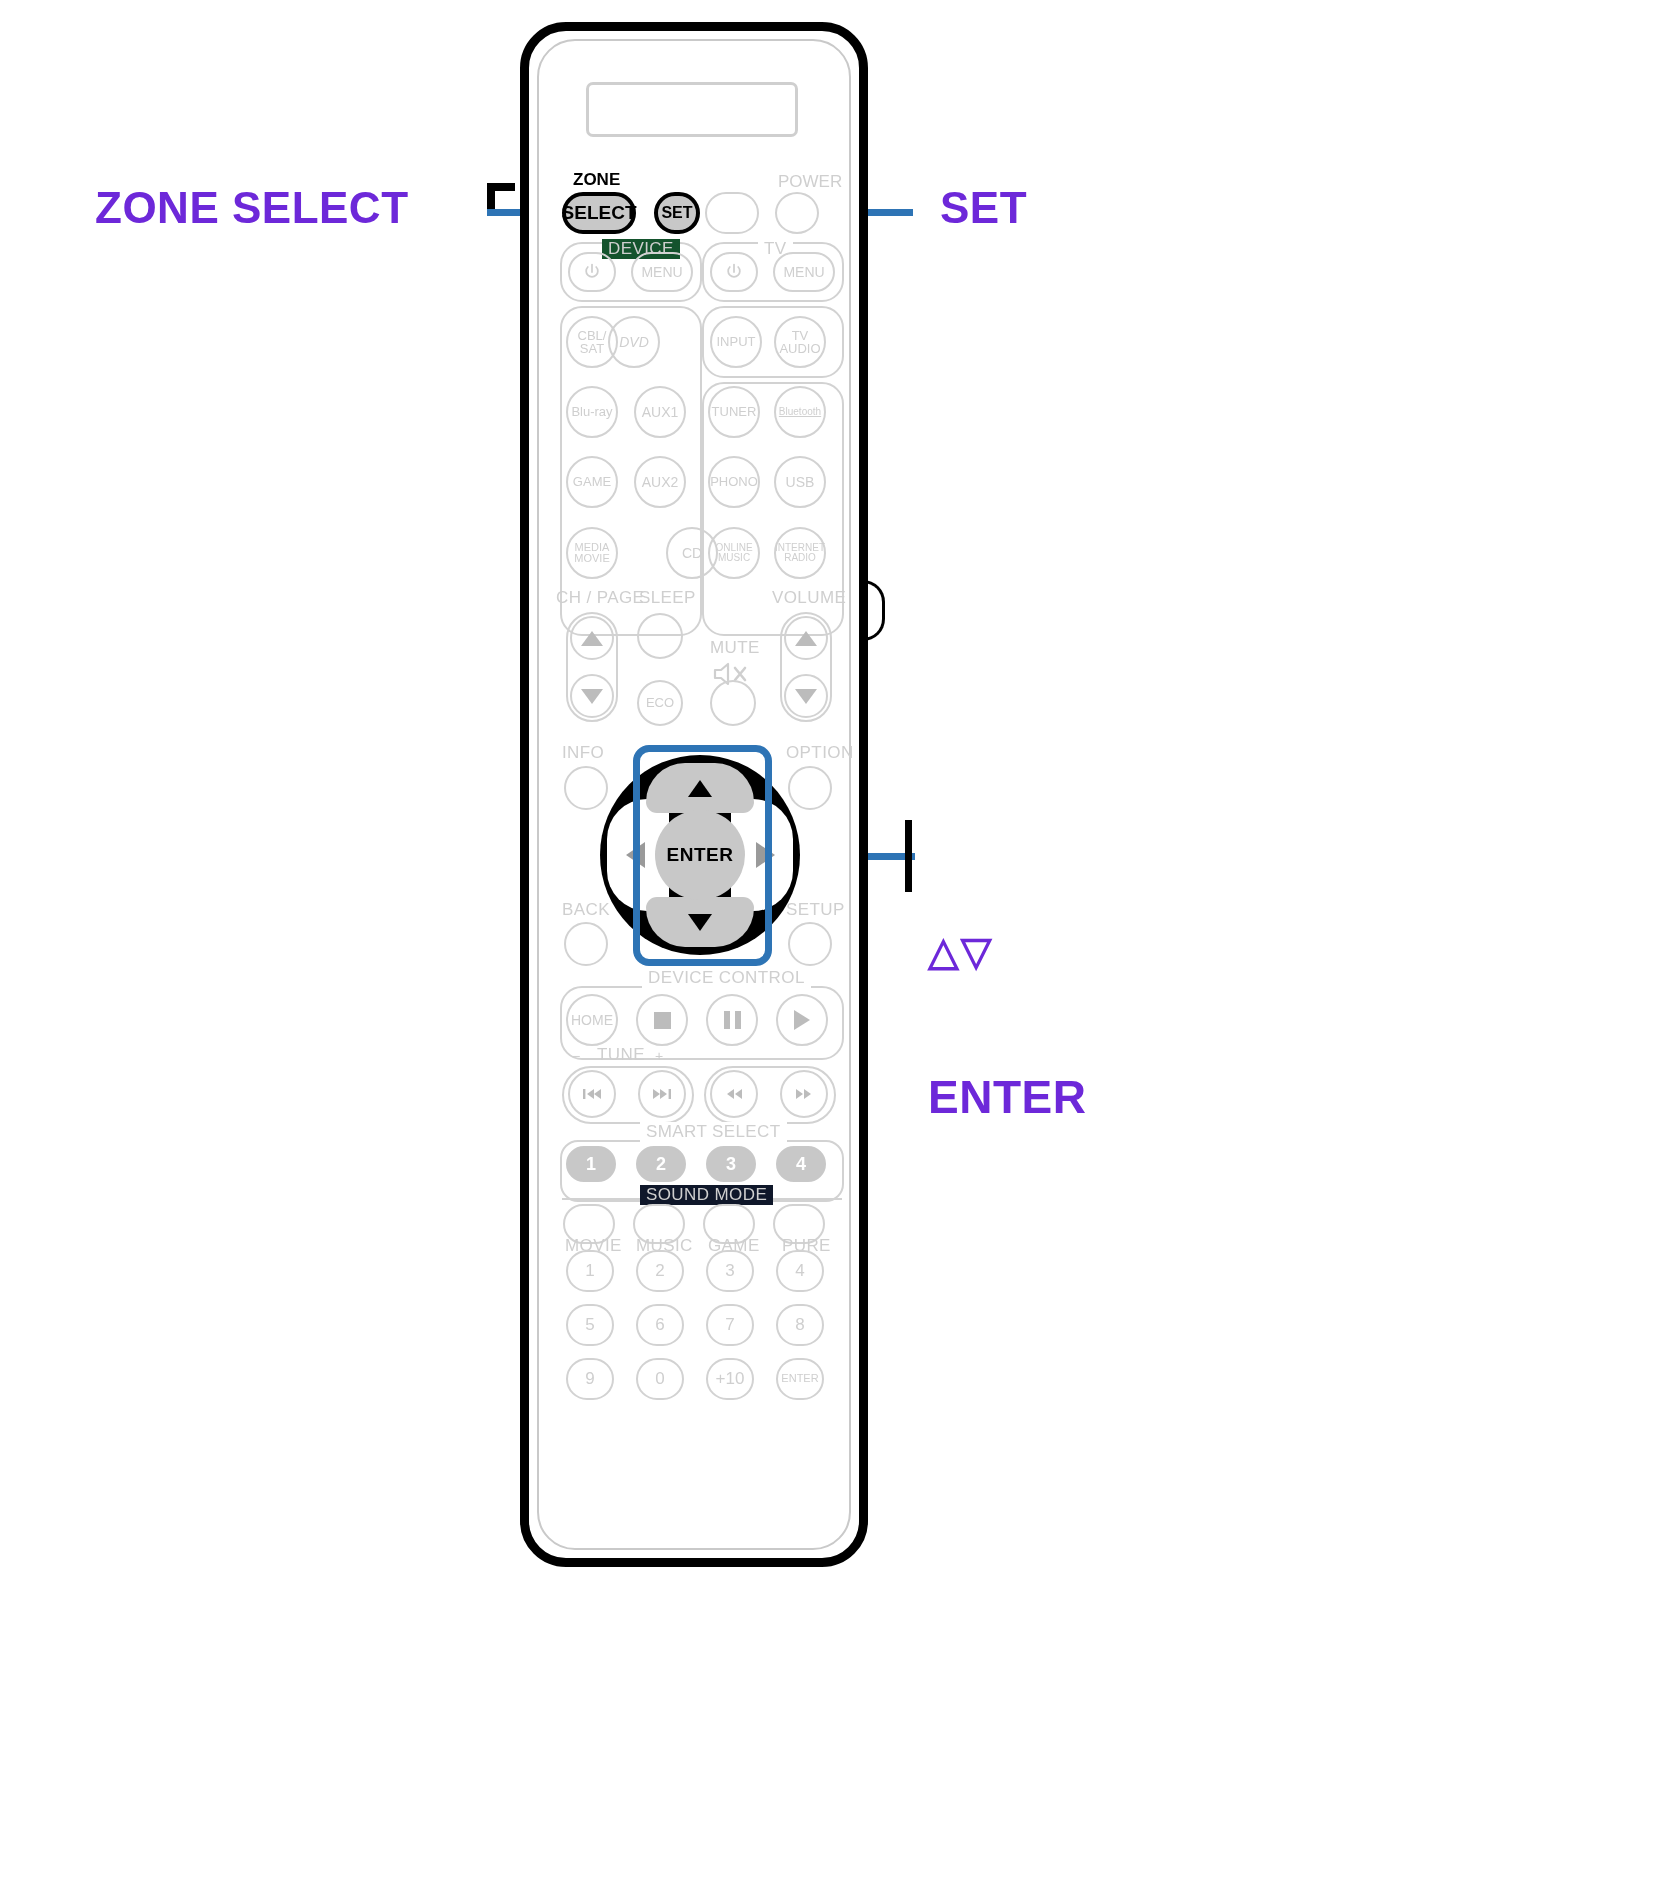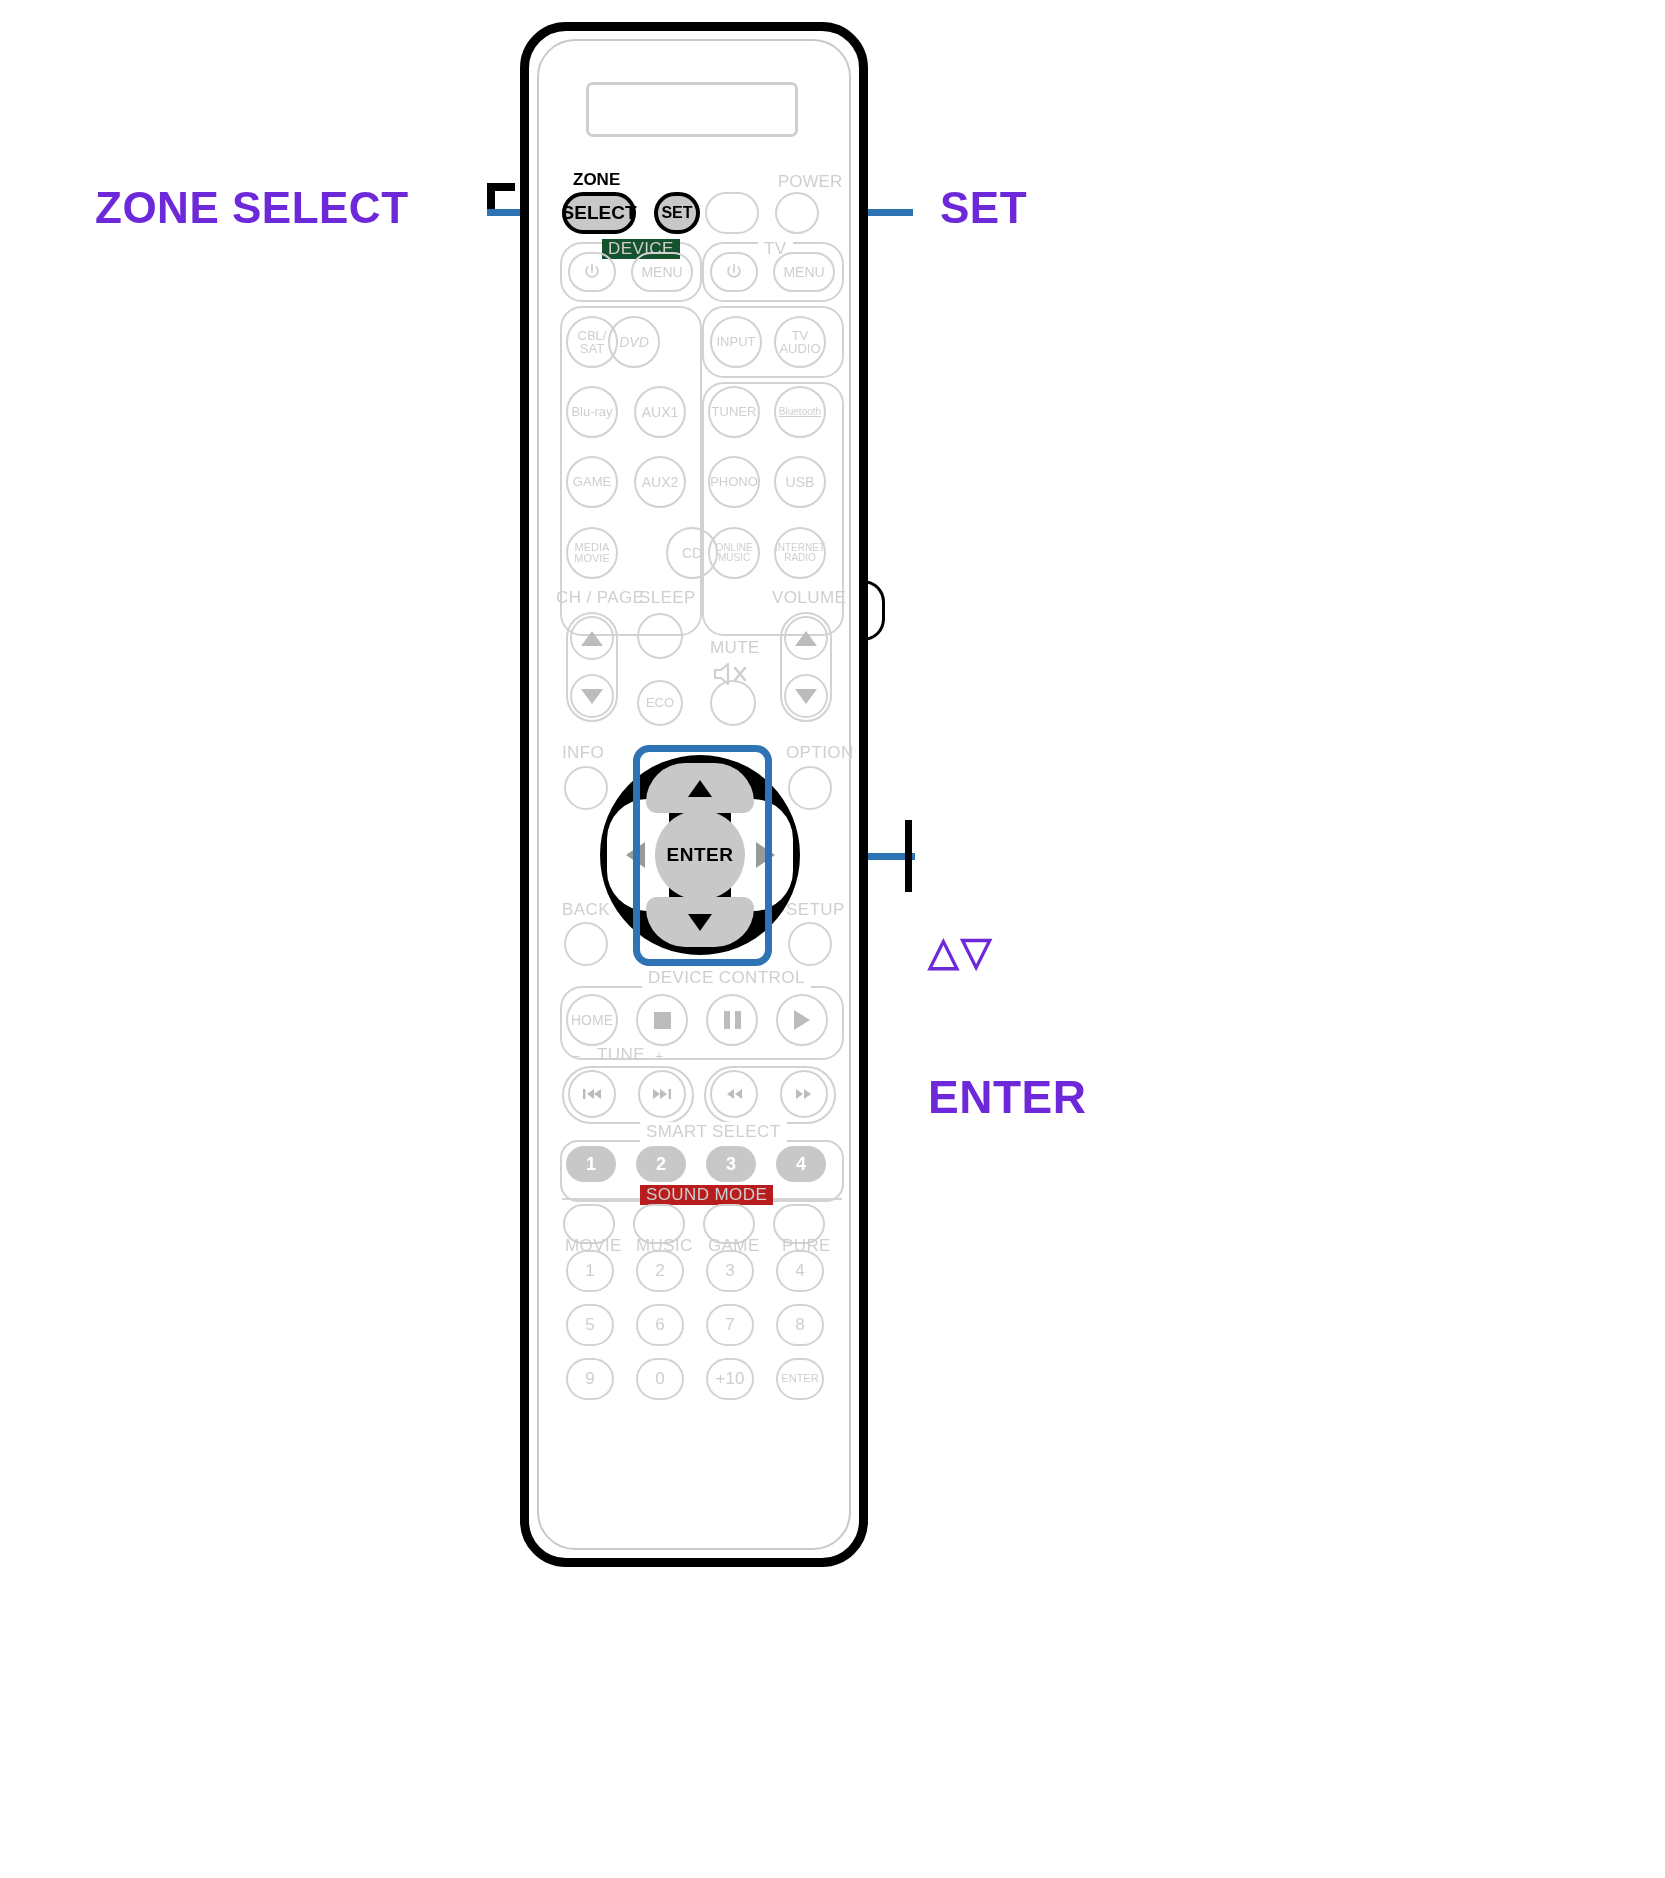--- a/index.html
+++ b/index.html
@@ -323,21 +323,21 @@
 </div>
 
 <div class="grp" style="left:560px;top:1140px;width:284px;height:62px;border-radius:18px;"></div>
 <div class="glabel" style="left:640px;top:1122px;background:#fff;padding:0 6px;text-align:right;">SMART SELECT</div>
 <div class="btn pill" style="left:566px;top:1146px;width:50px;height:36px;background:#c8c8c8;border-color:#c8c8c8;color:#fff;font-size:18px;font-weight:bold;">1</div>
 <div class="btn pill" style="left:636px;top:1146px;width:50px;height:36px;background:#c8c8c8;border-color:#c8c8c8;color:#fff;font-size:18px;font-weight:bold;">2</div>
 <div class="btn pill" style="left:706px;top:1146px;width:50px;height:36px;background:#c8c8c8;border-color:#c8c8c8;color:#fff;font-size:18px;font-weight:bold;">3</div>
 <div class="btn pill" style="left:776px;top:1146px;width:50px;height:36px;background:#c8c8c8;border-color:#c8c8c8;color:#fff;font-size:18px;font-weight:bold;">4</div>
 
 <div style="position:absolute;left:562px;top:1198px;width:280px;height:2px;background:#d2d2d2;"></div>
-<div class="glabel" style="left:640px;top:1185px;background:#b91c1c;padding:0 6px;">SOUND MODE</div>
+<div class="glabel" style="left:640px;top:1185px;background:#0f172a;padding:0 6px;">SOUND MODE</div>
 <div class="btn pill" style="left:563px;top:1204px;width:52px;height:40px;"></div>
 <div class="btn pill" style="left:633px;top:1204px;width:52px;height:40px;"></div>
 <div class="btn pill" style="left:703px;top:1204px;width:52px;height:40px;"></div>
 <div class="btn pill" style="left:773px;top:1204px;width:52px;height:40px;"></div>
 <div class="glabel" style="left:565px;top:1236px;">MOVIE</div>
 <div class="glabel" style="left:636px;top:1236px;">MUSIC</div>
 <div class="glabel" style="left:708px;top:1236px;">GAME</div>
 <div class="glabel" style="left:782px;top:1236px;">PURE</div>
 
 <div class="btn f17" style="left:566px;top:1250px;width:48px;height:42px;border-radius:24px;">1</div>

